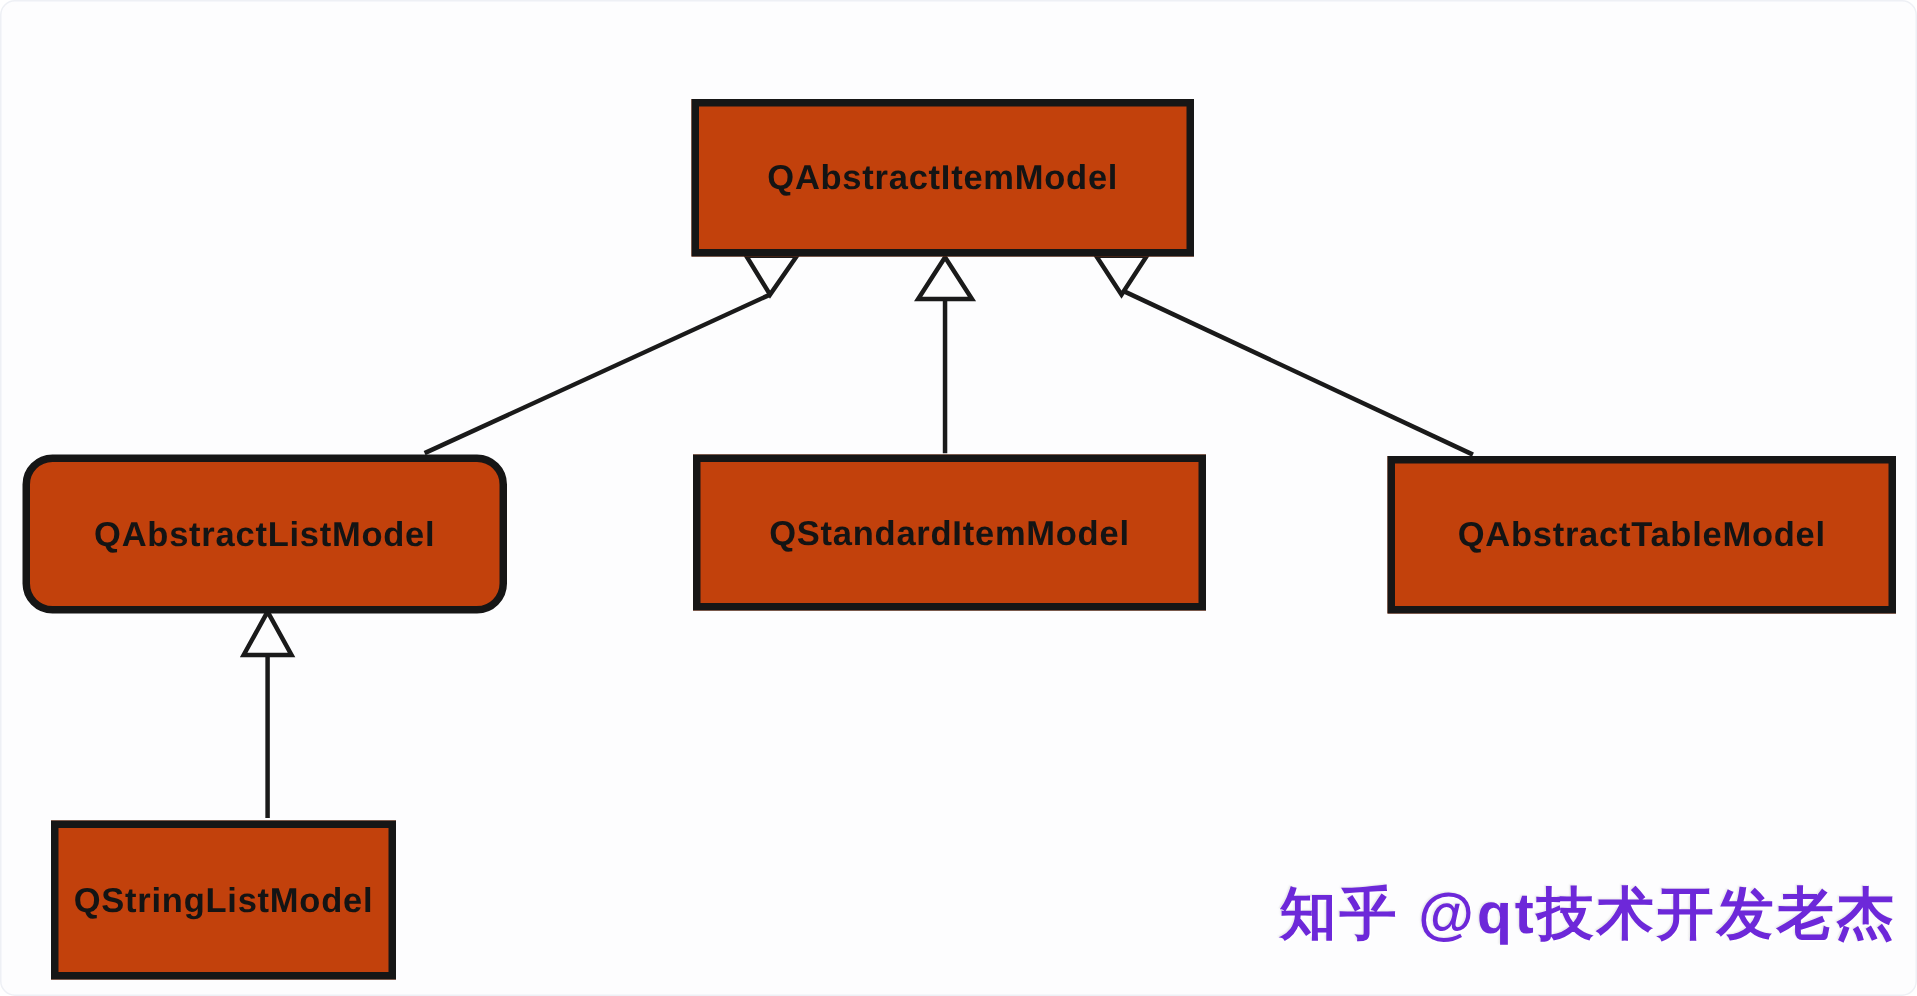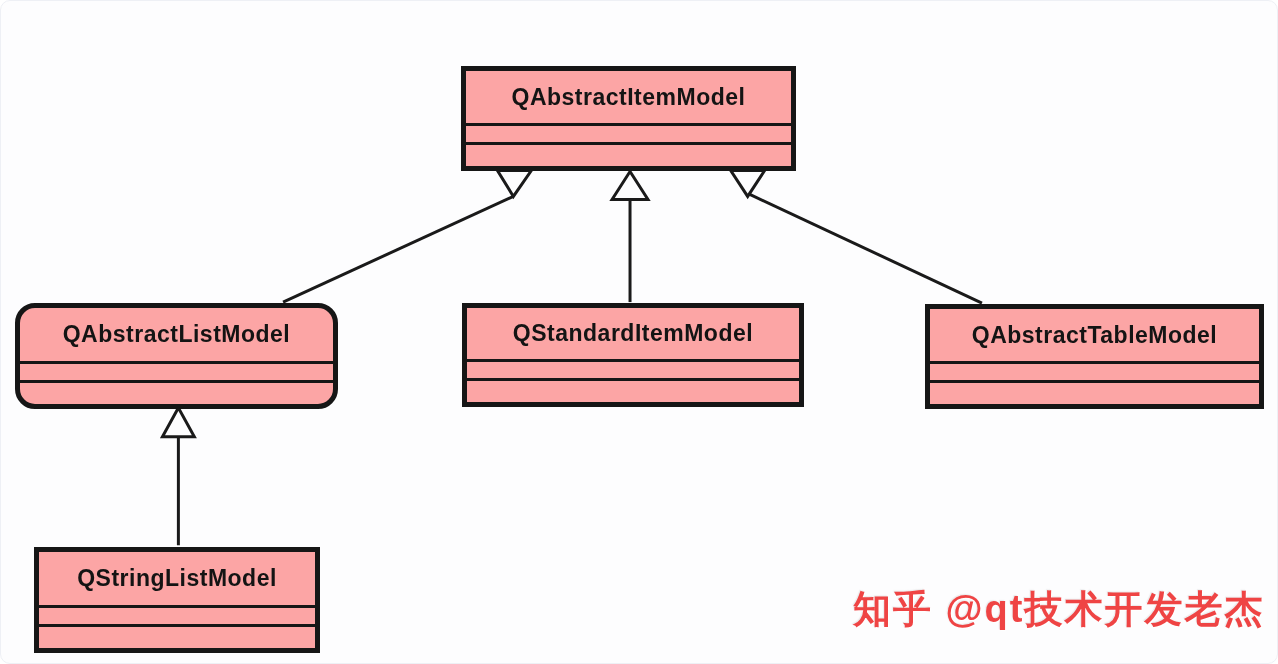--- a/index.html
+++ b/index.html
@@ -10,53 +10,52 @@
     border:1px solid #eef0f5;
     border-radius:10px;
     box-sizing:border-box;
     overflow:hidden;
     font-family:"Liberation Sans", sans-serif;
   }
   .edges{position:absolute;left:0;top:0;width:100%;height:100%;}
   .uml-box{
     position:absolute;
     box-sizing:border-box;
-    background:#fca5a5;
+    background:#c2410c;
     border:5px solid #161616;
     display:flex;
-    flex-direction:column;
   }
   .uml-title{
     flex:1;
     display:flex;
     align-items:center;
     justify-content:center;
     font-weight:bold;
     font-size:23px;
     letter-spacing:0.5px;
     color:#141414;
     white-space:nowrap;
   }
   .uml-comp-a{height:16px;border-top:3px solid #161616;}
   .uml-comp-b{height:21px;border-top:3px solid #161616;}
 
   
   #box-item    {left:460px;top:65px; width:335px;height:105px;}
   #box-list    {left:14px; top:302px;width:323px;height:106px;border-radius:20px;}
   #box-standard{left:461px;top:302px;width:342px;height:104px;text-align:right;}
   #box-table   {left:924px;top:303px;width:339px;height:105px;}
-  #box-string  {left:33px; top:546px;width:286px;height:106px;}
+  #box-string  {left:33px; top:546px;width:230px;height:106px;}
 
   .watermark{
     position:absolute;
     left:852px;top:583px;
     font-size:38px;
     font-weight:600;
     letter-spacing:2px;
-    color:#ef4444;
+    color:#6d28d9;
     text-shadow:1px 1px 1px #ffffff, -1px -1px 1px rgba(150,150,150,0.18);
     white-space:nowrap;
     user-select:none;
   }
 </style>
 </head>
 <body>
 
 <div class="stage">
 

